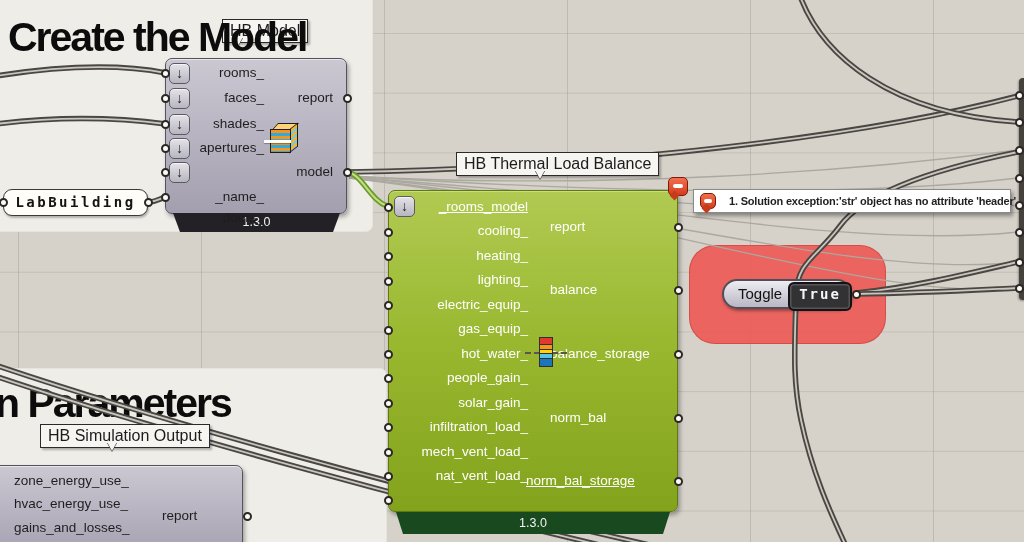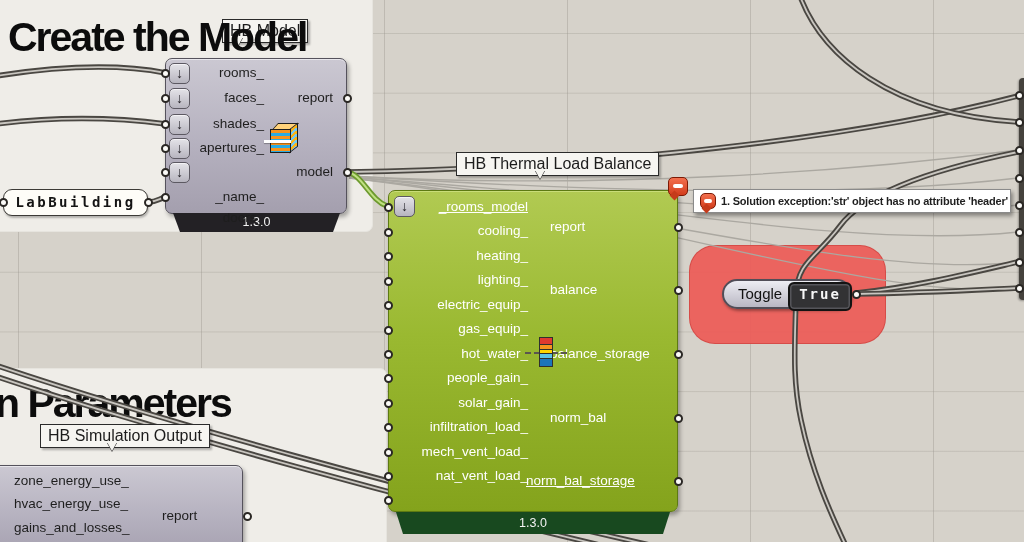--- a/index.html
+++ b/index.html
@@ -53,21 +53,21 @@
     border:2px solid #131313;border-radius:6px;box-shadow:inset 0 0 0 1.5px #55555a;
     color:#f6f6f6;font-family:"DejaVu Sans Mono",monospace;font-size:14px;font-weight:bold;
     letter-spacing:2px;text-align:center;line-height:21px;}
   
   .balloon{z-index:5;background:linear-gradient(180deg,#f3704f 0%,#d23d1c 100%);
     border:1.5px solid #7c1a05;border-radius:5px;}
   .balloon::after{content:"";position:absolute;left:20%;top:38%;width:58%;height:3.5px;background:#fff;border-radius:2px;}
   .balloon::before{content:"";position:absolute;left:2px;bottom:-4px;width:7px;height:7px;background:#c53b1b;
     transform:rotate(45deg);}
   .tooltip{z-index:5;background:#ffffff;border:1px solid #8a8a8a;box-shadow:2px 3px 4px rgba(0,0,0,.38);
-    display:flex;align-items:center;gap:5px;padding:8px 6px;}
+    display:flex;align-items:center;gap:13px;padding:8px 6px;}
   .tooltip .msg{font-size:11px;font-weight:bold;color:#1f1f1f;letter-spacing:-.2px;white-space:nowrap;}
   .tooltip .balloon{position:relative;z-index:auto;flex:0 0 14px;width:14px;height:14px;}
   
   .conn{position:absolute;width:9px;height:9px;box-sizing:border-box;border-radius:50%;
     background:#fcfbf8;border:2px solid #2a2724;z-index:6;}
   
   .edgecomp{z-index:2;background:#45423d;border-radius:4px 0 0 4px;box-shadow:-1px 1px 2px rgba(0,0,0,.3);}
   
   .bicon{z-index:3;}
   .bicon .face{position:absolute;left:0;top:7px;width:19px;height:22px;border:1.5px solid #1d1d1d;

